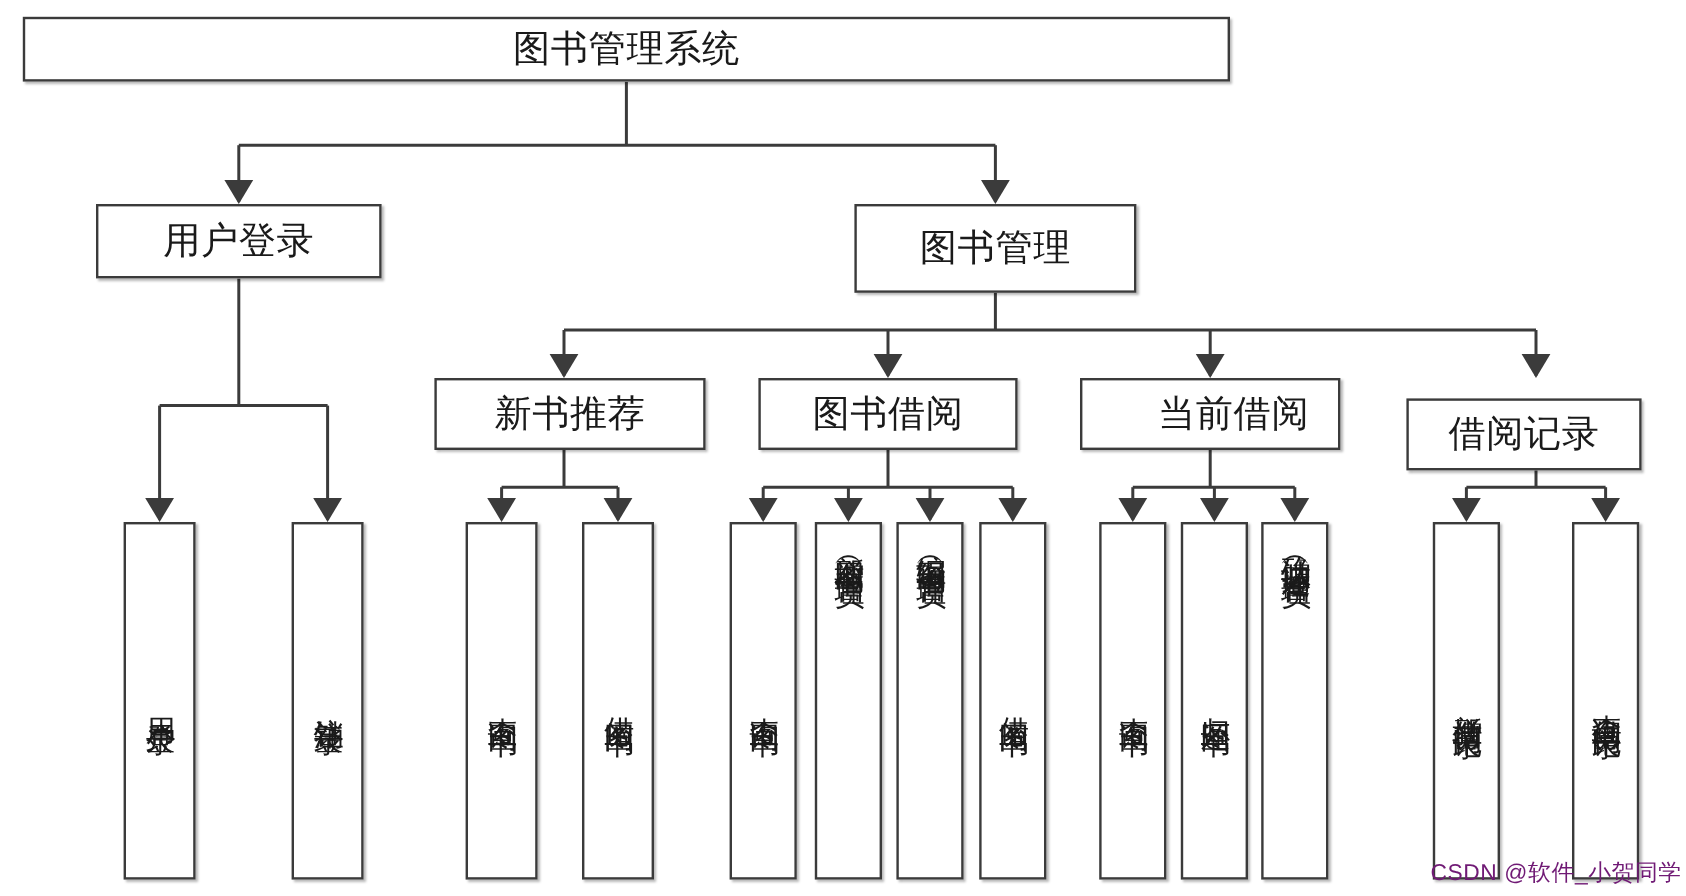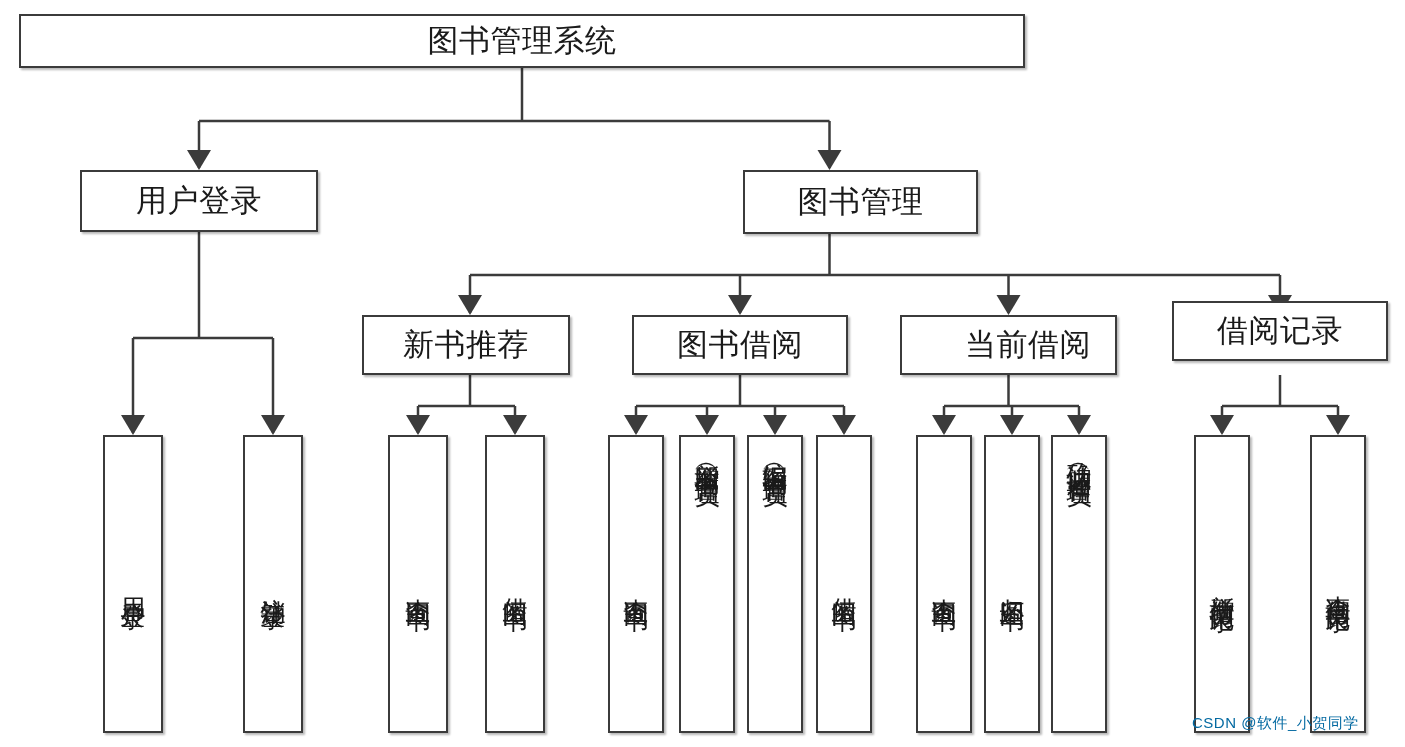--- a/index.html
+++ b/index.html
@@ -56,22 +56,22 @@
     font-size: 25px;
     line-height: 1.0;
     letter-spacing: 3px;
   }
   .node.vert.centered {
     align-items: center;
     padding-top: 0;
   }
   .watermark {
     position: absolute;
-    font-size: 15px;
-    color: #0369a1;
+    font-size: 19px;
+    color: #701a75;
     letter-spacing: 0.5px;
     white-space: nowrap;
     user-select: none;
   }
 </style>
 </head>
 <body>
 
 <div id="canvas">
 
@@ -132,33 +132,33 @@
       </g>
   </svg>
 
   <div id="node-layer">
       <div class="node horiz" style="left: 19px; top: 14px; width: 1006px; height: 54px;">
         <span class="lbl">图书管理系统</span>
       </div>
       <div class="node horiz" style="left: 80px; top: 170px; width: 238px; height: 62px;">
         <span class="lbl">用户登录</span>
       </div>
-      <div class="node horiz" style="left: 712px; top: 170px; width: 235px; height: 64px; margin-left: 31px;">
+      <div class="node horiz" style="left: 712px; top: 170px; width: 235px; height: 74px;">
         <span class="lbl">图书管理</span>
       </div>
-      <div class="node horiz" style="left: 362px; top: 315px; width: 208px; height: 60px;">
+      <div class="node horiz" style="left: 362px; top: 315px; width: 226px; height: 60px;">
         <span class="lbl">新书推荐</span>
       </div>
       <div class="node horiz" style="left: 632px; top: 315px; width: 216px; height: 60px; align-items: center;">
         <span class="lbl">图书借阅</span>
       </div>
       <div class="node horiz" style="left: 900px; top: 315px; width: 217px; height: 60px; padding-left: 39px;">
         <span class="lbl">当前借阅</span>
       </div>
-      <div class="node horiz" style="left: 1172px; top: 301px; width: 216px; height: 60px;">
+      <div class="node horiz" style="left: 1172px; top: 332px; width: 196px; height: 60px;">
         <span class="lbl">借阅记录</span>
       </div>
       <div class="node vert centered" style="left: 103px; top: 435px; width: 60px; height: 298px;">
         <span class="lbl">用户登录</span>
       </div>
       <div class="node vert centered" style="left: 243px; top: 435px; width: 60px; height: 298px;">
         <span class="lbl">注销登录</span>
       </div>
       <div class="node vert centered" style="left: 388px; top: 435px; width: 60px; height: 298px;">
         <span class="lbl">查询图书</span>

